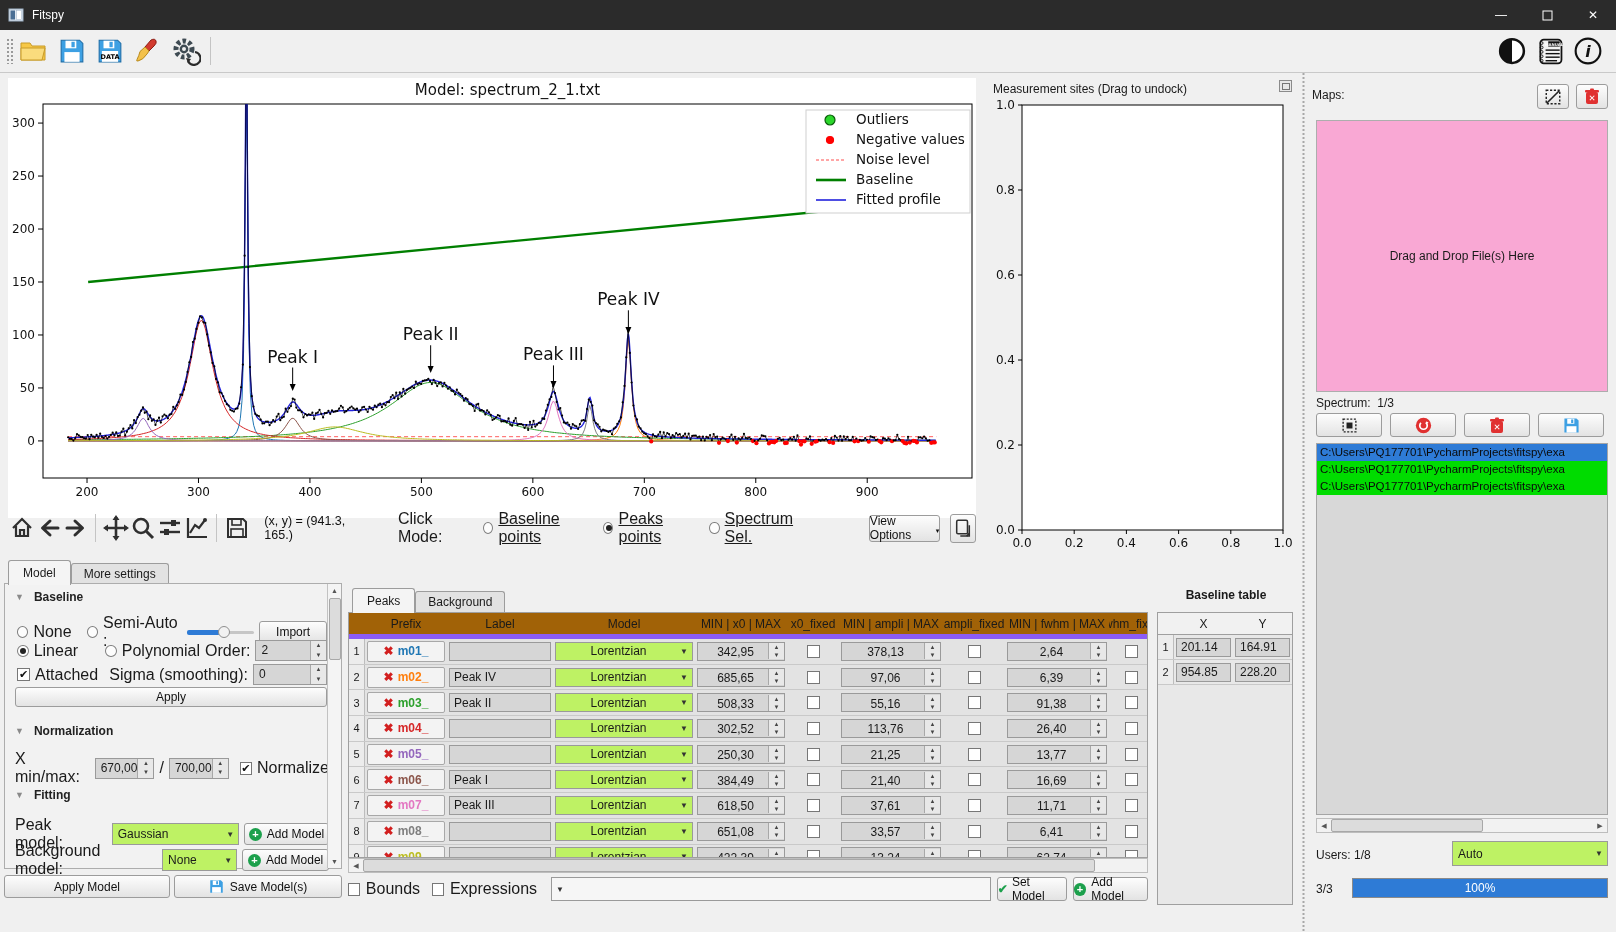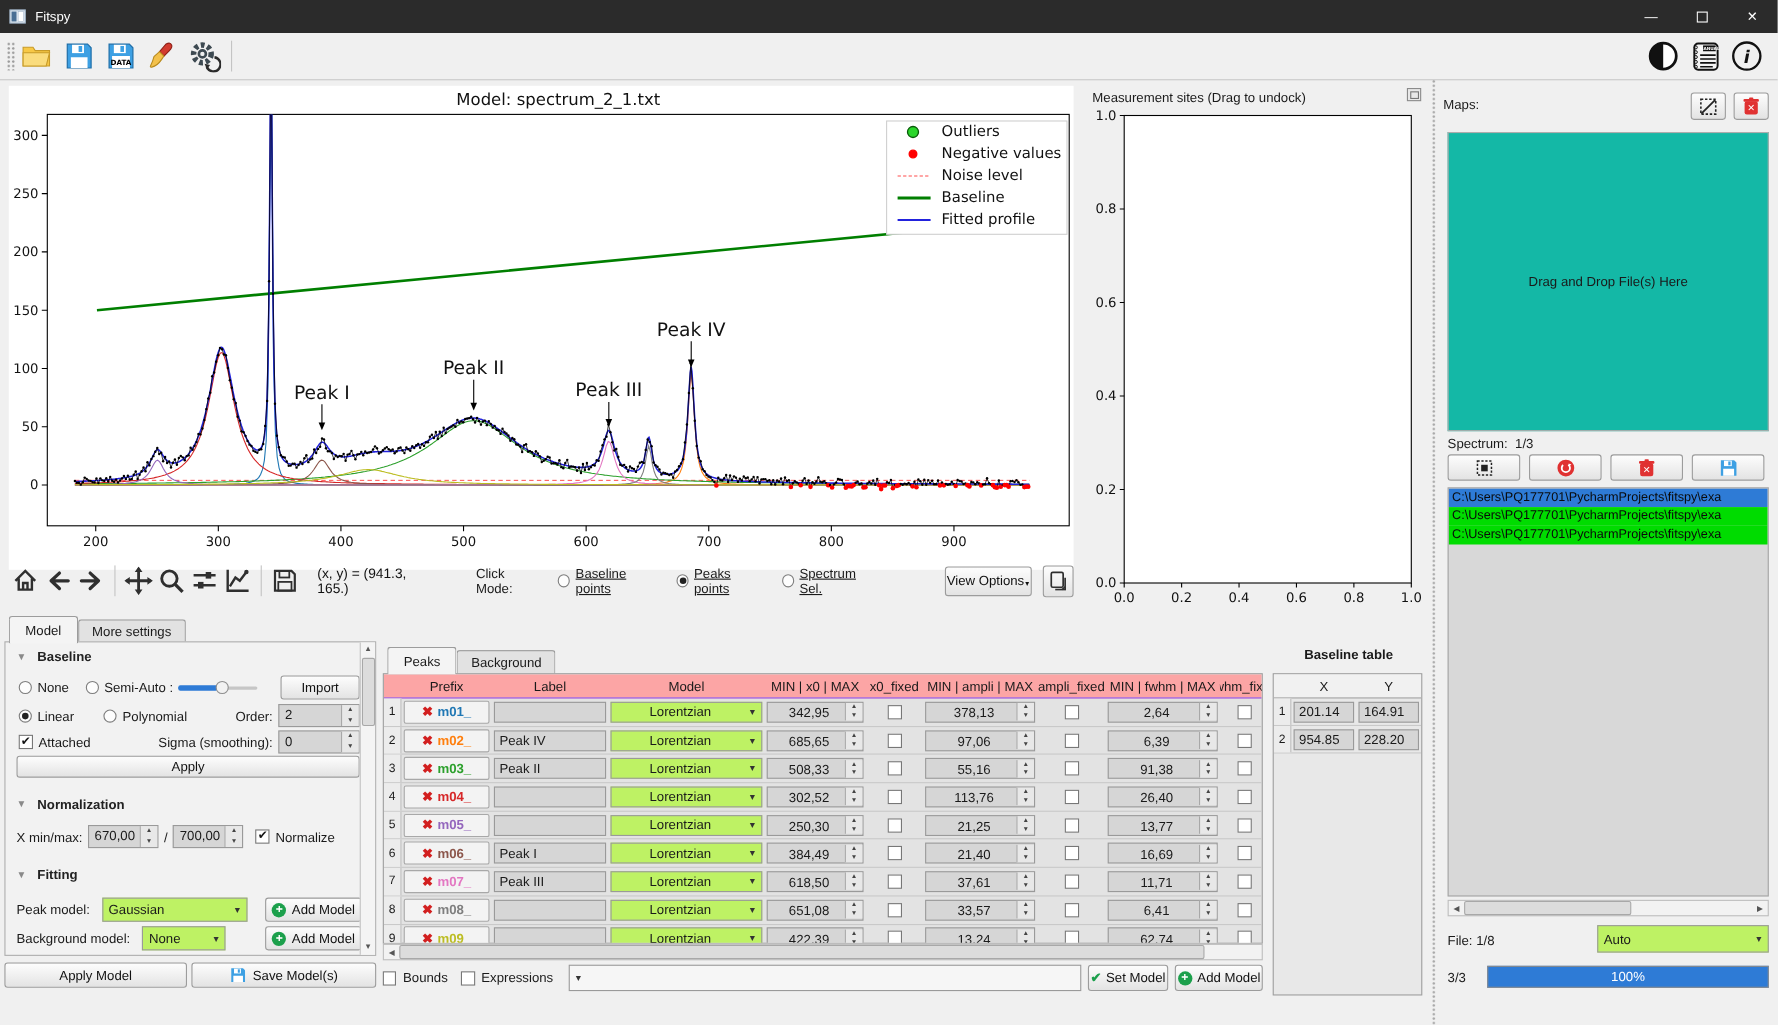--- a/index.html
+++ b/index.html
@@ -26,38 +26,38 @@
   .radio.sel::after{content:"";position:absolute;left:2px;top:2px;width:6px;height:6px;border-radius:50%;background:#222;}
   .spin{display:flex;background:#d6d6d6;border:1px solid #9a9a9a;box-sizing:border-box;align-items:stretch;}
   .spin .spin-val{flex:1;font-size:12px;padding:2px 0 0 5px;overflow:hidden;white-space:nowrap;}
   .spin-btns{width:15px;border-left:1px solid #a8a8a8;display:flex;flex-direction:column;background:#e8e8e8;}
   .spin-btns .sb{flex:1;font-size:6px;line-height:8px;text-align:center;color:#444;}
   .combo{display:flex;background:#bef264;border:1px solid #9a9a9a;box-sizing:border-box;align-items:center;}
   .combo .combo-val{flex:1;font-size:12px;padding-left:5px;overflow:hidden;white-space:nowrap;}
   .combo .combo-arr{width:16px;text-align:center;font-size:8px;color:#333;}
   .seclbl{font-size:12px;font-weight:bold;color:#222;}
   .tri{color:#8a8a8a;font-size:9px;margin-right:5px;}
-  .lbl{font-size:12px;}
+  .lbl{font-size:16px;}
   
   #figure{position:absolute;left:8px;top:78px;width:968px;height:440px;background:#fff;}
   
   #nav{position:absolute;left:8px;top:508px;width:968px;height:40px;display:flex;align-items:center;}
   .nbtn{width:32px;height:30px;display:flex;align-items:center;justify-content:center;}
   #nav .coords{font-size:12.5px;margin-left:14px;color:#111;}
   #nav .cm{display:flex;align-items:center;margin-left:38px;gap:6px;}
   #nav .cmopt{display:flex;align-items:center;gap:5px;margin-left:10px;text-decoration:underline;}
   
   #sites{position:absolute;left:988px;top:78px;width:310px;height:478px;}
   #sites .sites-title{font-size:12px;position:absolute;left:5px;top:4px;}
   #sites .undock{position:absolute;right:6px;top:2px;width:13px;height:12px;border:1px solid #8b8b8b;background:#e8e8e8;box-sizing:border-box;}
   #sites .undock::after{content:"";position:absolute;left:2px;top:2px;width:6px;height:5px;border:1px solid #777;}
   
   #splitter{position:absolute;left:1301px;top:72px;width:5px;height:860px;background-image:radial-gradient(#a8a8a8 1px,transparent 1.2px);background-size:4px 4px;background-position:center;}
   .rlabel{font-size:12px;position:absolute;}
-  #dropzone{position:absolute;left:1316px;top:120px;width:292px;height:272px;background:#14b8a6;border:1px solid #adadad;display:flex;align-items:center;justify-content:center;font-size:12px;box-sizing:border-box;}
+  #dropzone{position:absolute;left:1316px;top:120px;width:292px;height:272px;background:#f9a8d4;border:1px solid #adadad;display:flex;align-items:center;justify-content:center;font-size:12px;box-sizing:border-box;}
   .sqbtn{position:absolute;width:32px;height:25px;}
   #speclist{position:absolute;left:1316px;top:443px;width:292px;height:372px;background:#d8d8d8;border:1px solid #a5a5a5;box-sizing:border-box;overflow:hidden;}
   .fitem{height:17px;font-size:11.5px;line-height:17px;padding-left:3px;white-space:nowrap;color:#0a0a0a;}
   .hscroll{position:absolute;height:15px;background:#f2f2f2;border:1px solid #bdbdbd;box-sizing:border-box;display:flex;align-items:center;}
   .hscroll .arr{width:14px;text-align:center;font-size:7px;color:#555;}
   .hscroll .thumb{height:11px;background:#dcdcdc;border:1px solid #a8a8a8;border-radius:2px;}
   #progress{position:absolute;left:1352px;top:878px;width:256px;height:20px;border:1px solid #8a8a8a;background:#2e7bd6;color:#fff;font-size:12px;display:flex;align-items:center;justify-content:center;box-sizing:border-box;}
   
   #model-tabs{position:absolute;left:8px;top:560px;display:flex;align-items:flex-end;}
   .tab{border:1px solid #9c9c9c;border-bottom:none;background:#e2e2e2;font-size:12px;padding:3px 12px 4px;border-radius:3px 3px 0 0;}
@@ -70,21 +70,21 @@
   .mrow{position:absolute;display:flex;align-items:center;gap:5px;}
   .slider{position:relative;width:72px;height:14px;}
   .slider .track{position:absolute;left:0;top:6px;width:100%;height:3px;background:#c6c6c6;border-radius:2px;}
   .slider .fill{position:absolute;left:0;top:5px;width:50%;height:5px;background:#2e7bd6;border-radius:2px;}
   .slider .thumb{position:absolute;left:46%;top:1px;width:12px;height:12px;border-radius:50%;background:#f2f2f2;border:1px solid #8f8f8f;box-sizing:border-box;}
   .plus{display:inline-block;width:13px;height:13px;border-radius:50%;background:#1ca04c;color:#fff;font-size:11px;line-height:13px;text-align:center;font-weight:bold;margin-right:5px;}
   
   #peaks-tabs{position:absolute;left:352px;top:588px;display:flex;align-items:flex-end;}
   #peaks-table{position:absolute;left:348px;top:612px;width:800px;height:246px;border:1px solid #9f9f9f;box-sizing:border-box;overflow:hidden;background:#e3e3e3;}
   .prow{display:grid;grid-template-columns:16px 82px 106px 142px 92px 52px 104px 62px 104px 44px;height:24.7px;align-items:center;border-bottom:1px solid #c9c9c9;}
-  .prow.head{height:21px;background:#fca5a5;border-bottom:1px solid #8b5cf6;}
+  .prow.head{height:21px;background:#a16207;border-bottom:5px solid #8b5cf6;}
   .pcell{font-size:12px;text-align:center;overflow:hidden;white-space:nowrap;height:100%;display:flex;align-items:center;justify-content:center;box-sizing:border-box;}
   .pcell.numc{background:#ececec;border-right:1px solid #bdbdbd;font-size:11px;}
   .pfield{margin:0 2px;height:19px;flex:1;display:flex;align-items:center;}
   .prefix-btn{flex:1;margin:0 2px;height:19px;background:#f3f3f3;border:1px solid #a8a8a8;border-radius:2px;display:flex;align-items:center;justify-content:center;gap:4px;font-size:12px;font-weight:bold;}
   .xdel{color:#d21f1f;font-weight:bold;font-size:12px;}
   .labelfield{flex:1;margin:0 2px;height:19px;background:#d6d6d6;border:1px solid #9a9a9a;font-size:12px;display:flex;align-items:center;padding-left:4px;box-sizing:border-box;}
   
   #bl-title{position:absolute;left:1157px;top:588px;width:138px;text-align:center;font-size:12px;font-weight:bold;}
   #bl-table{position:absolute;left:1157px;top:612px;width:136px;height:293px;border:1px solid #9f9f9f;background:#e8e8e8;box-sizing:border-box;overflow:hidden;}
   .blrow{display:grid;grid-template-columns:16px 59px 59px;height:24px;align-items:center;border-bottom:1px solid #c9c9c9;}
@@ -927,21 +927,21 @@
     <div class="fitem" style="background: rgb(0, 220, 0);">C:\Users\PQ177701\PycharmProjects\fitspy\exa</div>
     <div class="fitem" style="background: rgb(0, 220, 0);">C:\Users\PQ177701\PycharmProjects\fitspy\exa</div>
   </div>
 <div class="hscroll" style="left:1316px;top:818px;width:292px;">
   <span class="arr">◀</span>
   <span class="thumb" style="width:150px;"></span>
   <span class="arr" style="margin-left:auto;">▶</span>
 </div>
 
 <span class="rlabel" style="left:1316px;top:848px;">
-  <span>File:</span> <span>1/8</span>
+  <span>Users:</span> <span>1/8</span>
 </span>
 <div class="combo" style="position:absolute;left:1452px;top:841px;width:156px;height:25px;">
   <span class="combo-val">Auto</span>
     <span class="combo-arr">▼</span>
 </div>
 <span class="rlabel" style="left:1316px;top:882px;">3/3</span>
 <div id="progress">
   <span>100%</span>
 </div>
 

